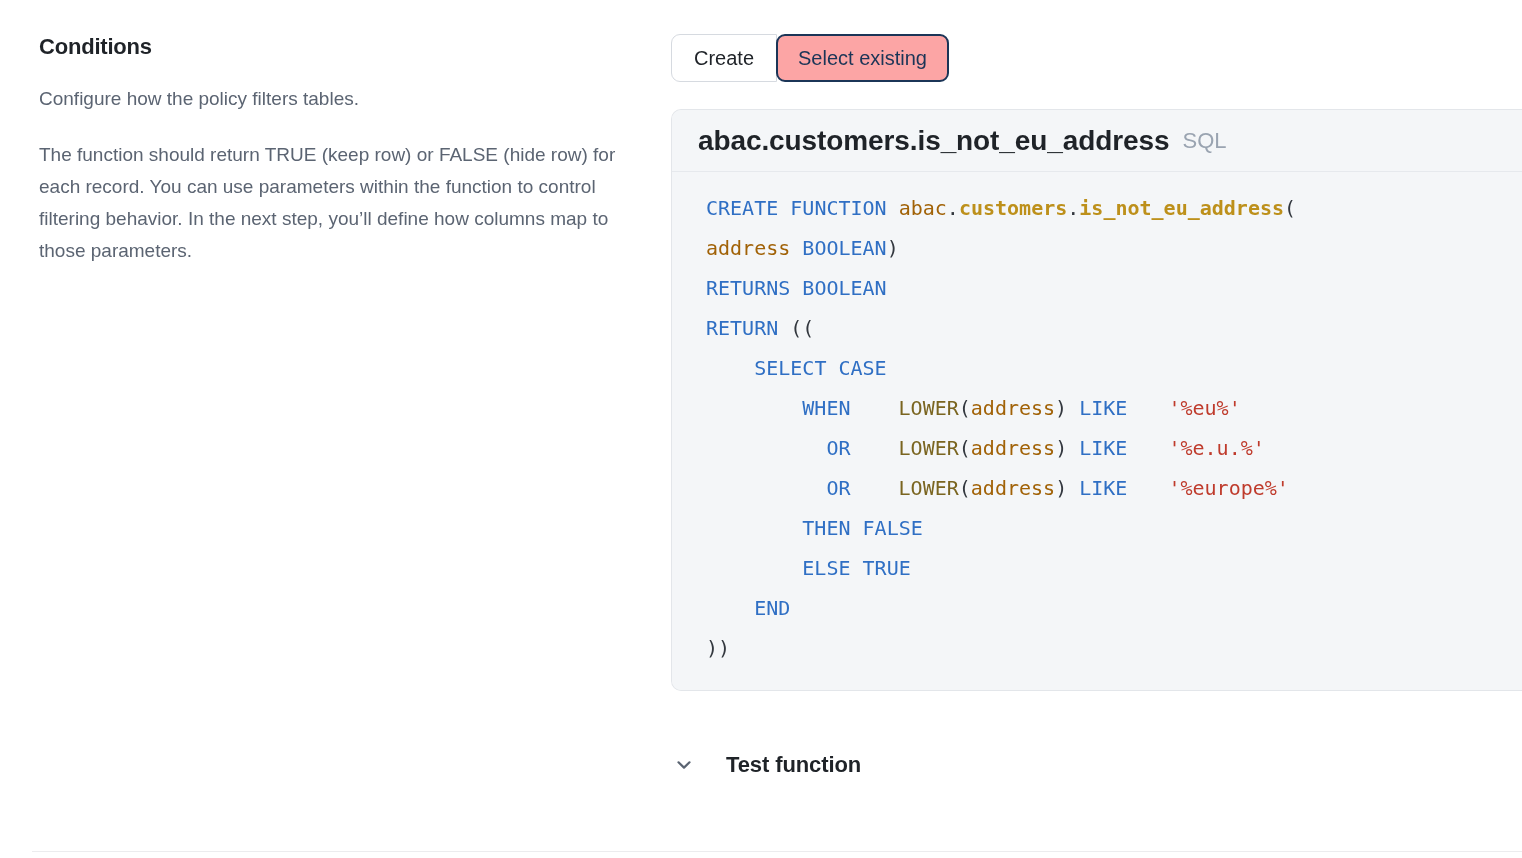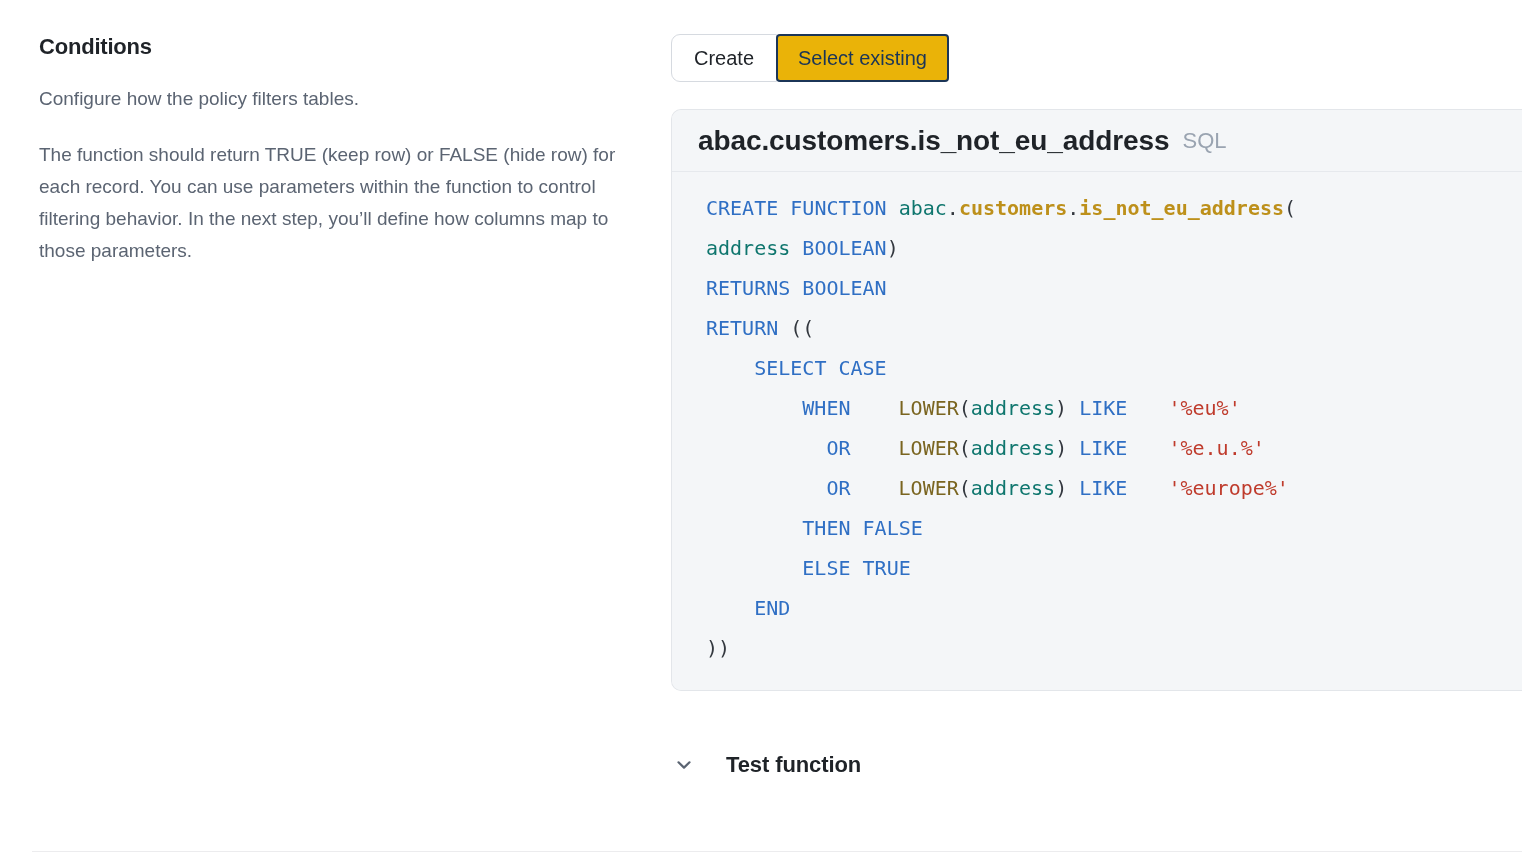--- a/index.html
+++ b/index.html
@@ -66,24 +66,24 @@
     align-items: center;
     justify-content: center;
     cursor: pointer;
     background: #ffffff;
     color: #1f2328;
     border: 1px solid #d6dae0;
     border-radius: 9px 0 0 9px;
     margin: 0;
   }
   .seg-btn.selected {
-    background: #eab308;
+    background: #fca5a5;
     color: #1b3557;
     border: 2px solid #1b3557;
-    border-radius: 4px;
+    border-radius: 9px;
     margin-left: -1px;
     padding: 0 20px;
     z-index: 2;
     font-weight: 400;
   }
 
   
   .code-card {
     margin-top: 27px;
     background: #f4f6f8;
@@ -122,21 +122,21 @@
     padding: 0 0 0 34px;
     font-family: "DejaVu Sans Mono", monospace;
     font-size: 20px;
     line-height: 40px;
     color: #33383f;
     white-space: pre;
     letter-spacing: 0px;
   }
   .kw   { color: #2f6fc4; }
   .fn   { color: #7a6520; margin-left: 36px; }
-  .ident{ color: #0f766e; }
+  .ident{ color: #a16207; }
   .tbl  { color: #bd901b; font-weight: bold; }
   .str  { color: #bf3b2c; margin-left: 29px; }
   .punct{ color: #33383f; }
 
   
   .test-row {
     position: absolute;
     left: 671px;
     top: 752px;
     display: flex;

